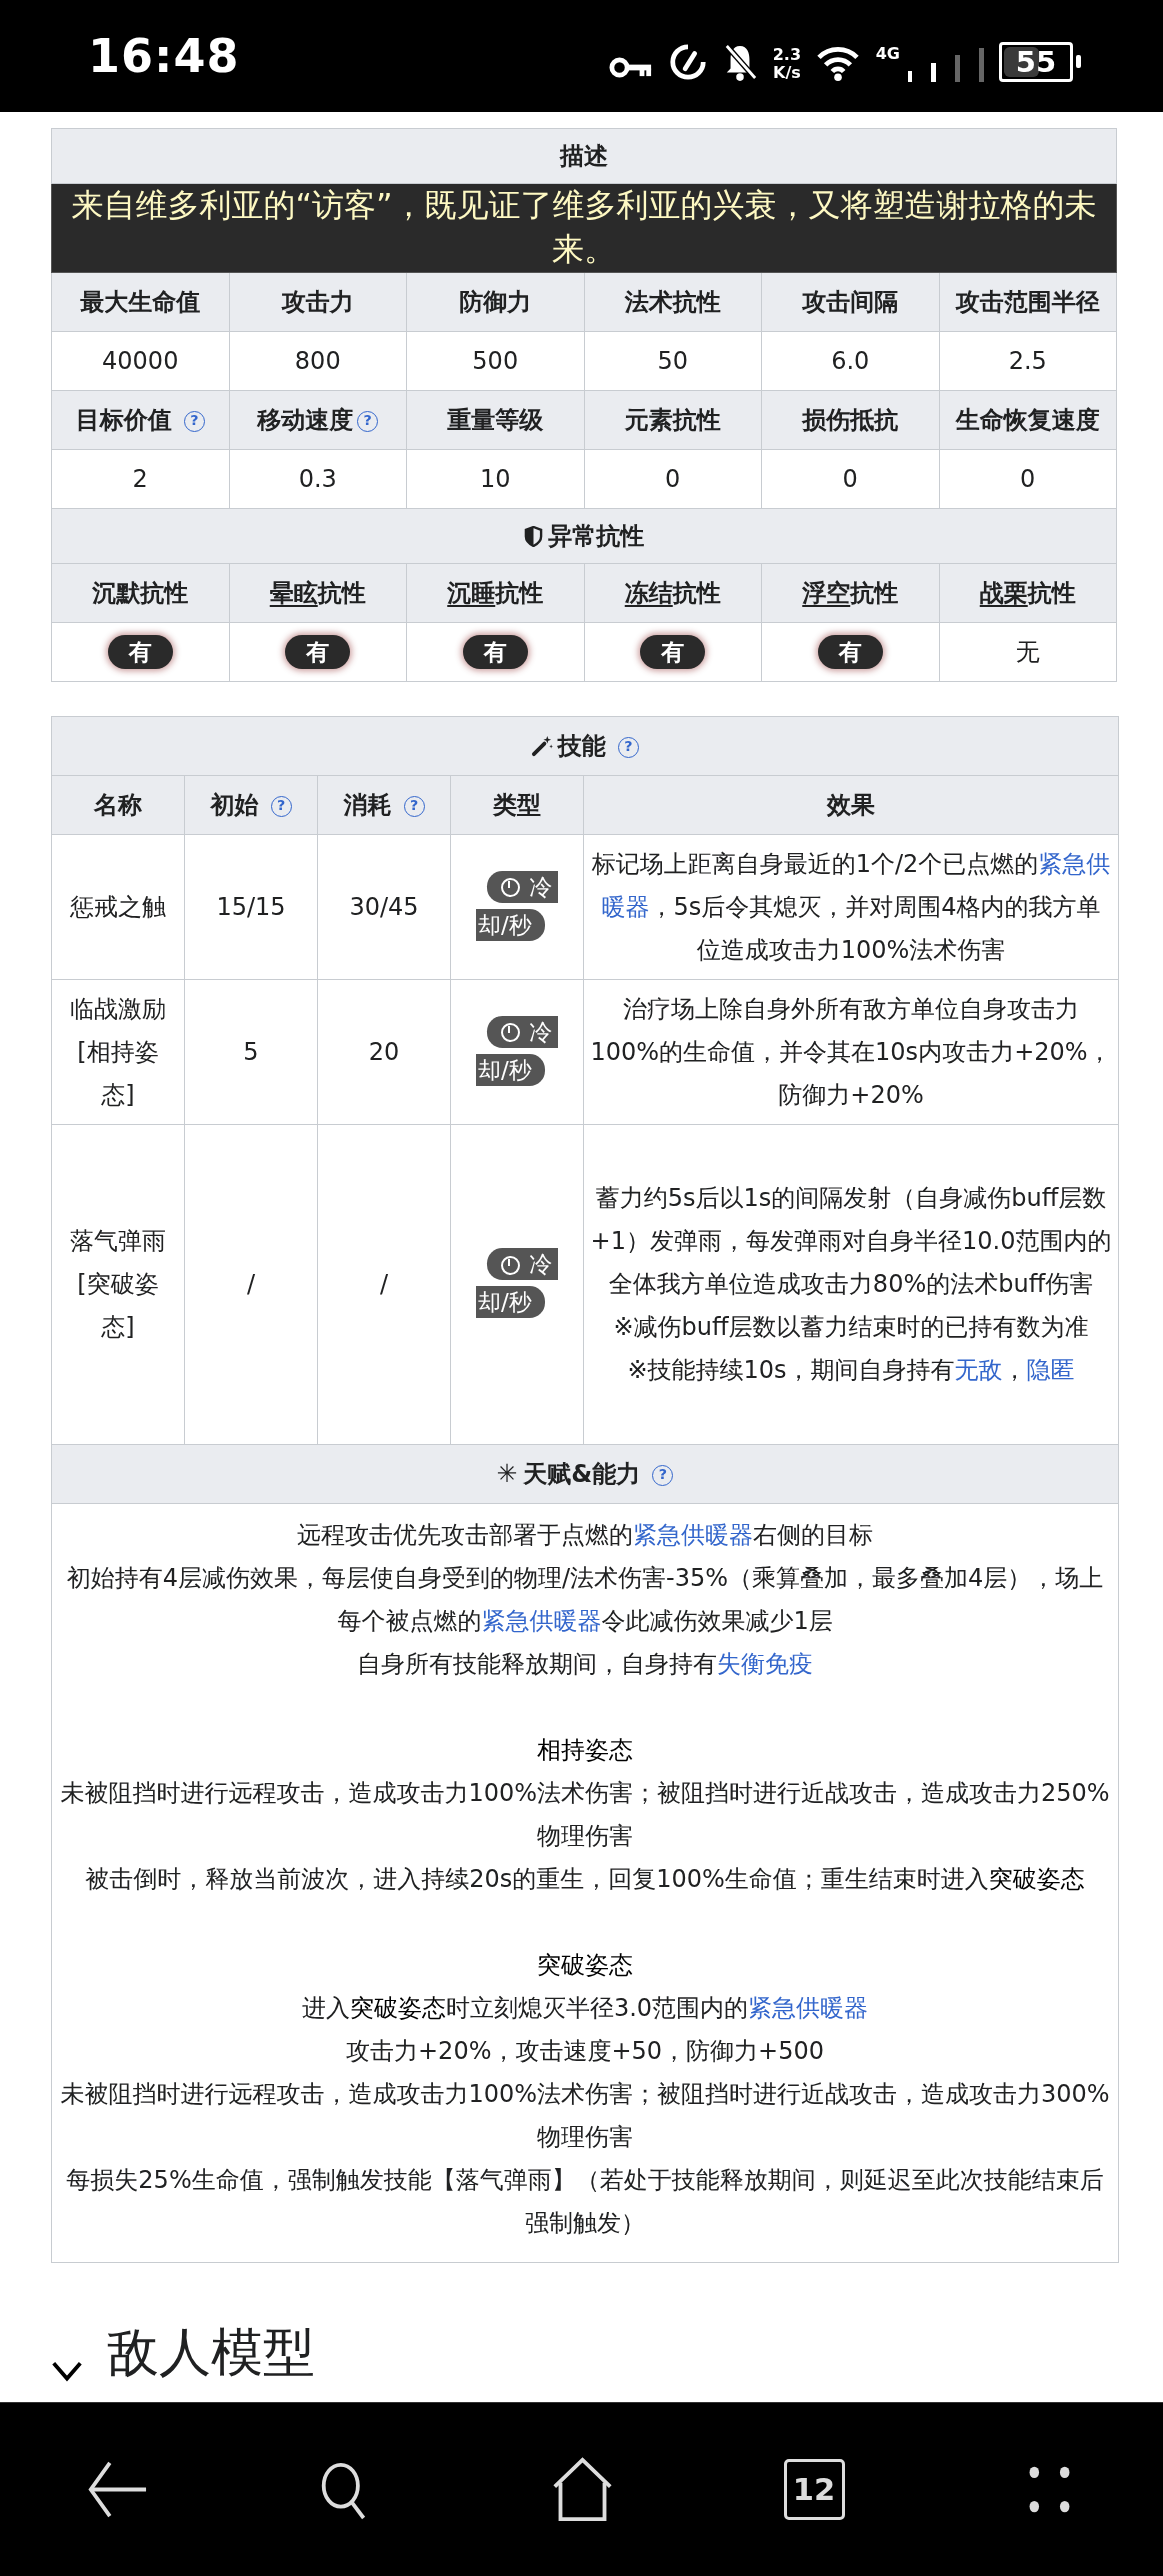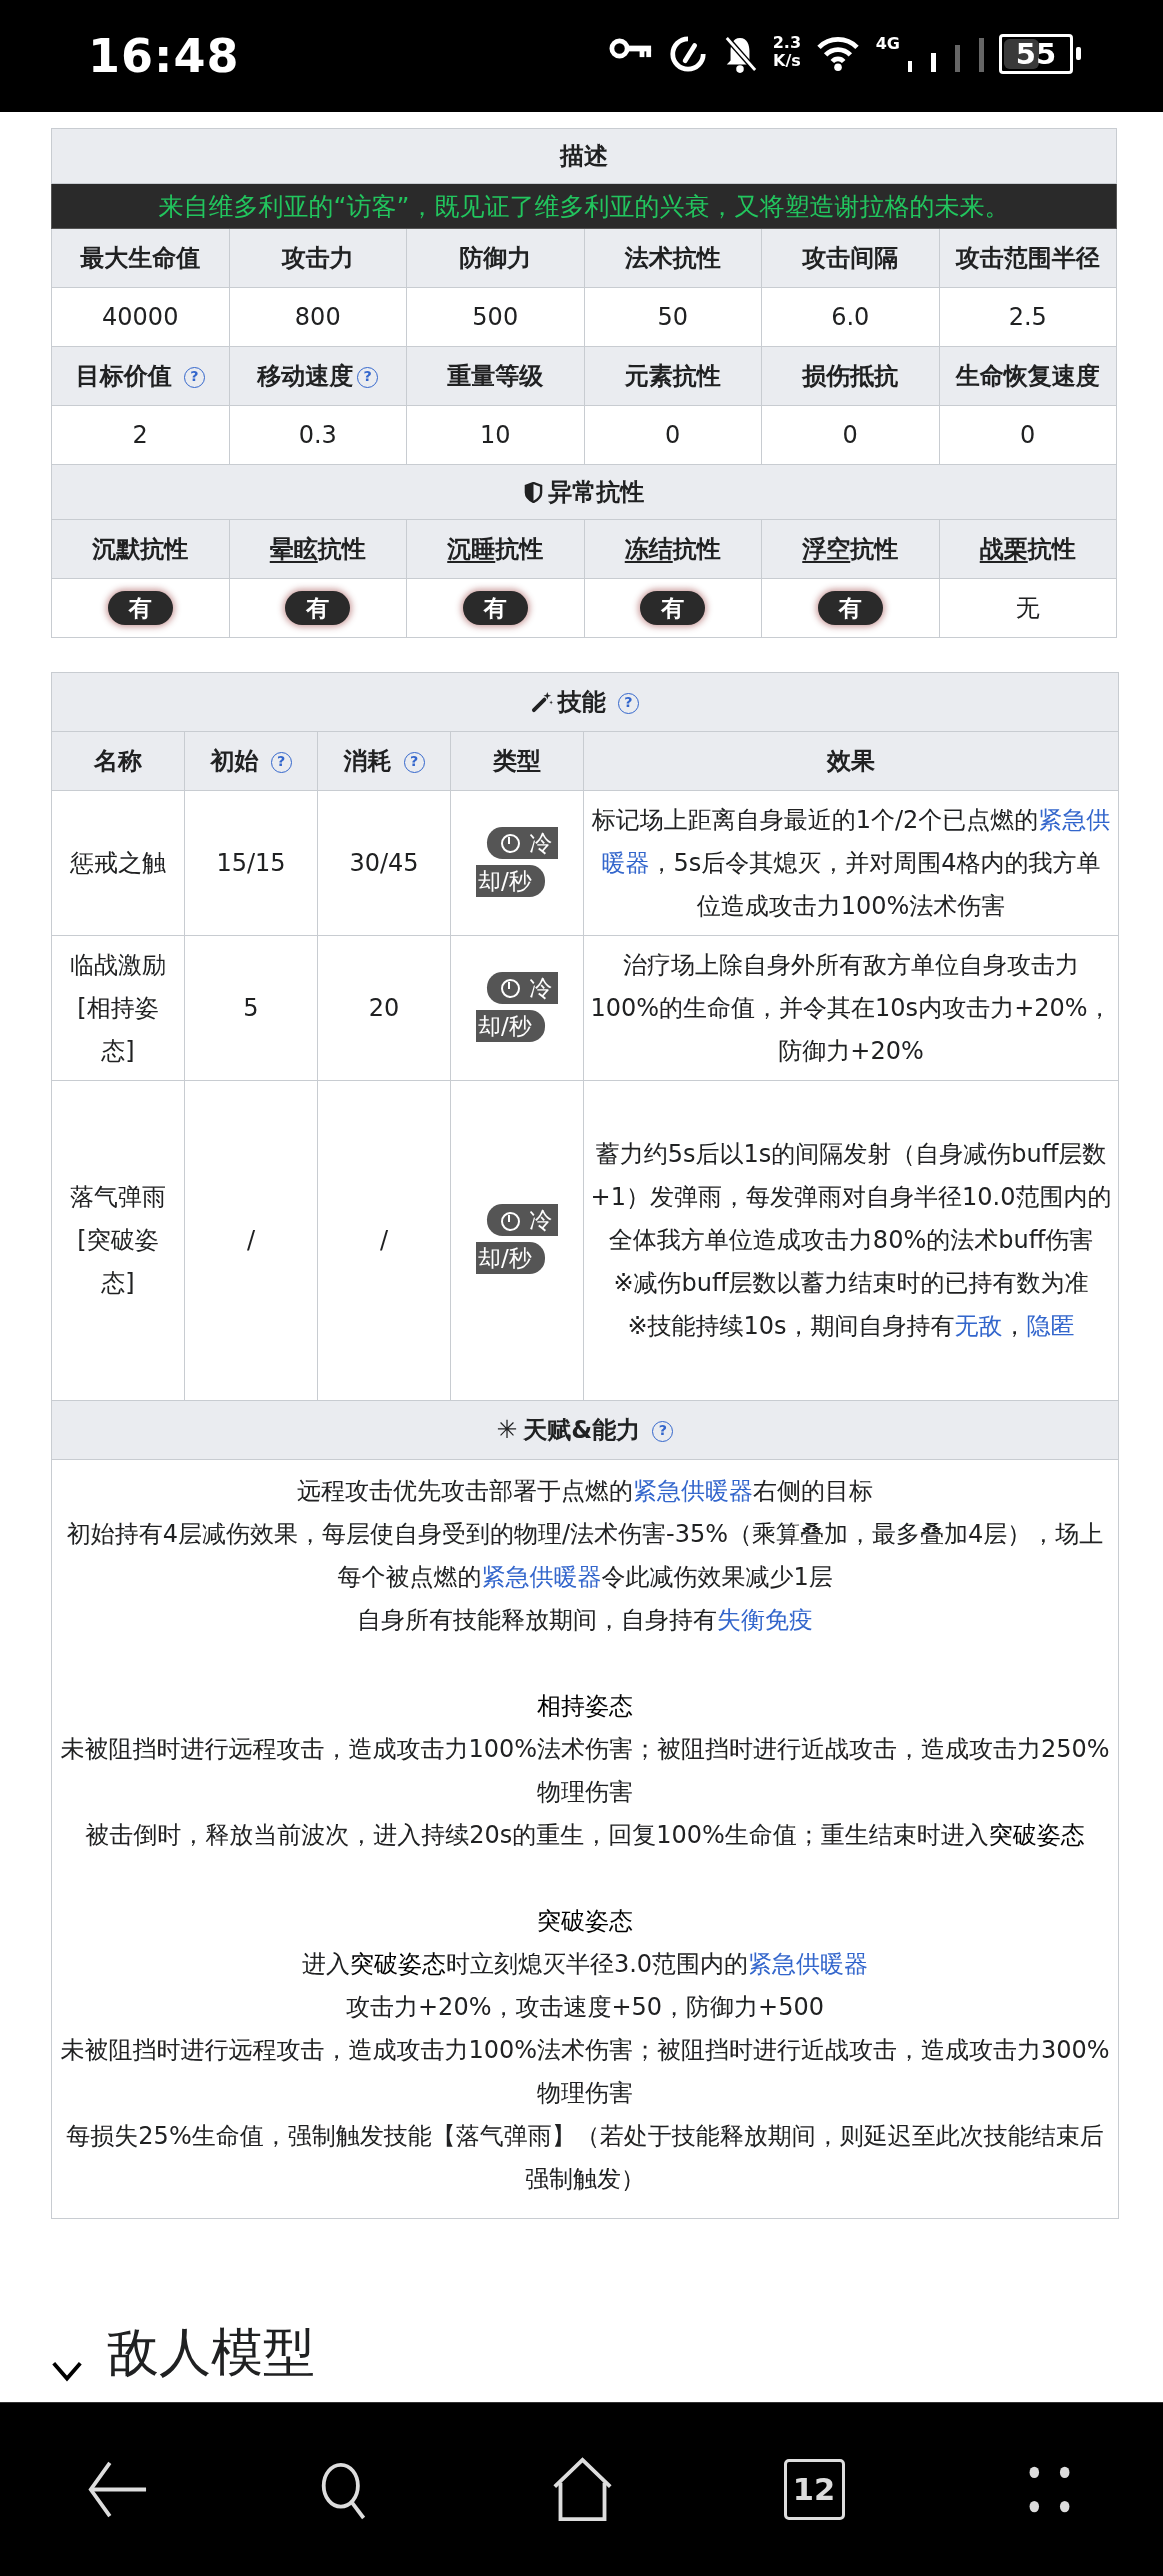--- a/index.html
+++ b/index.html
@@ -2,38 +2,38 @@
 <html><head>
 <meta charset="utf-8">
 <style>
   * { box-sizing: border-box; margin: 0; padding: 0; }
   html, body { width: 1164px; height: 2576px; background: #ffffff; overflow: hidden; }
   body { font-family: "DejaVu Sans", "Liberation Sans", sans-serif; color: #202122; position: relative; }
 
   
   .statusbar { position: absolute; left: 0; top: 0; width: 1164px; height: 112px; background: #000; color: #fff; }
   .sb-time { position: absolute; left: 88px; top: 29px; font-size: 46px; font-weight: bold; letter-spacing: 1px; }
-  .sb-icons { position: absolute; right: 91px; top: 34px; display: flex; align-items: flex-start; gap: 15.3px; height: 48px; }
+  .sb-icons { position: absolute; right: 91px; top: 34px; display: flex; align-items: flex-end; gap: 15.3px; height: 48px; }
   .sb-icons svg { display: block; }
   .sb-speed { display: flex; flex-direction: column; font-size: 16px; line-height: 18px; font-weight: bold; text-align: center; }
   .sb-battery { position: relative; width: 74px; height: 40px; border: 3.8px solid #fff; border-radius: 4px; display: flex; align-items: center; justify-content: center; font-size: 29px; font-weight: bold; }
   .sb-battery::after { content: ""; position: absolute; right: -10.5px; top: 9.5px; width: 4.8px; height: 13.4px; background: #fff; border-radius: 1.9px; }
   .sb-battery .fill { position: absolute; left: 1.9px; top: 1.9px; bottom: 1.9px; width: 52%; background: #3a3a3a; border-radius: 5.7px; z-index: 0; }
   .sb-battery span { position: relative; z-index: 1; }
 
   
   .content { position: absolute; left: 0; top: 112px; width: 1164px; }
   table.wt { border-collapse: collapse; width: 1066px; margin-left: 51px; table-layout: fixed; font-size: 24px; }
   table.wt td, table.wt th { border: 1.9px solid #c8ccd1; text-align: center; vertical-align: middle; }
   table.wt th { background: #eaecf0; font-weight: bold; color: #202122; }
   table.wt td { background: #fff; color: #202122; font-weight: normal; }
 
   .t1 { margin-top: 16px; }
   .t1 .hdr th { height: 55px; }
-  .t1 .desc td { background: #2a2a2a; color: #22c55e; height: 45px; font-size: 25px; border-color: #555; }
+  .t1 .desc td { background: #2a2a2a; color: #fef9c3; height: 45px; font-size: 32px; border-color: #555; }
   .t1 .row-h th { height: 59px; }
   .t1 .row-v td { height: 59px; }
   .t1 .row-b td { height: 59px; }
   .u { text-decoration: underline; text-underline-offset: 3.8px; }
   .pill { display: inline-block; background: #2a2a2a; color: #fff; font-weight: bold; font-size: 23px; padding: 1.9px 21px; border-radius: 17px; box-shadow: 0 0 6.7px 1.9px rgba(140,40,40,0.45); }
   .qm { color: #3366cc; font-size: 21px; margin-left: 3.8px; display: inline-block; width: 21px; height: 21px; border: 1.9px solid #3366cc; border-radius: 50%; font-size: 14.3px; line-height: 17px; font-weight: bold; vertical-align: 2.9px; }
 
   .t2 { margin-top: 34px; }
   .t2 .hdr th { height: 59px; }
   .t2 .colh th { height: 59px; }

